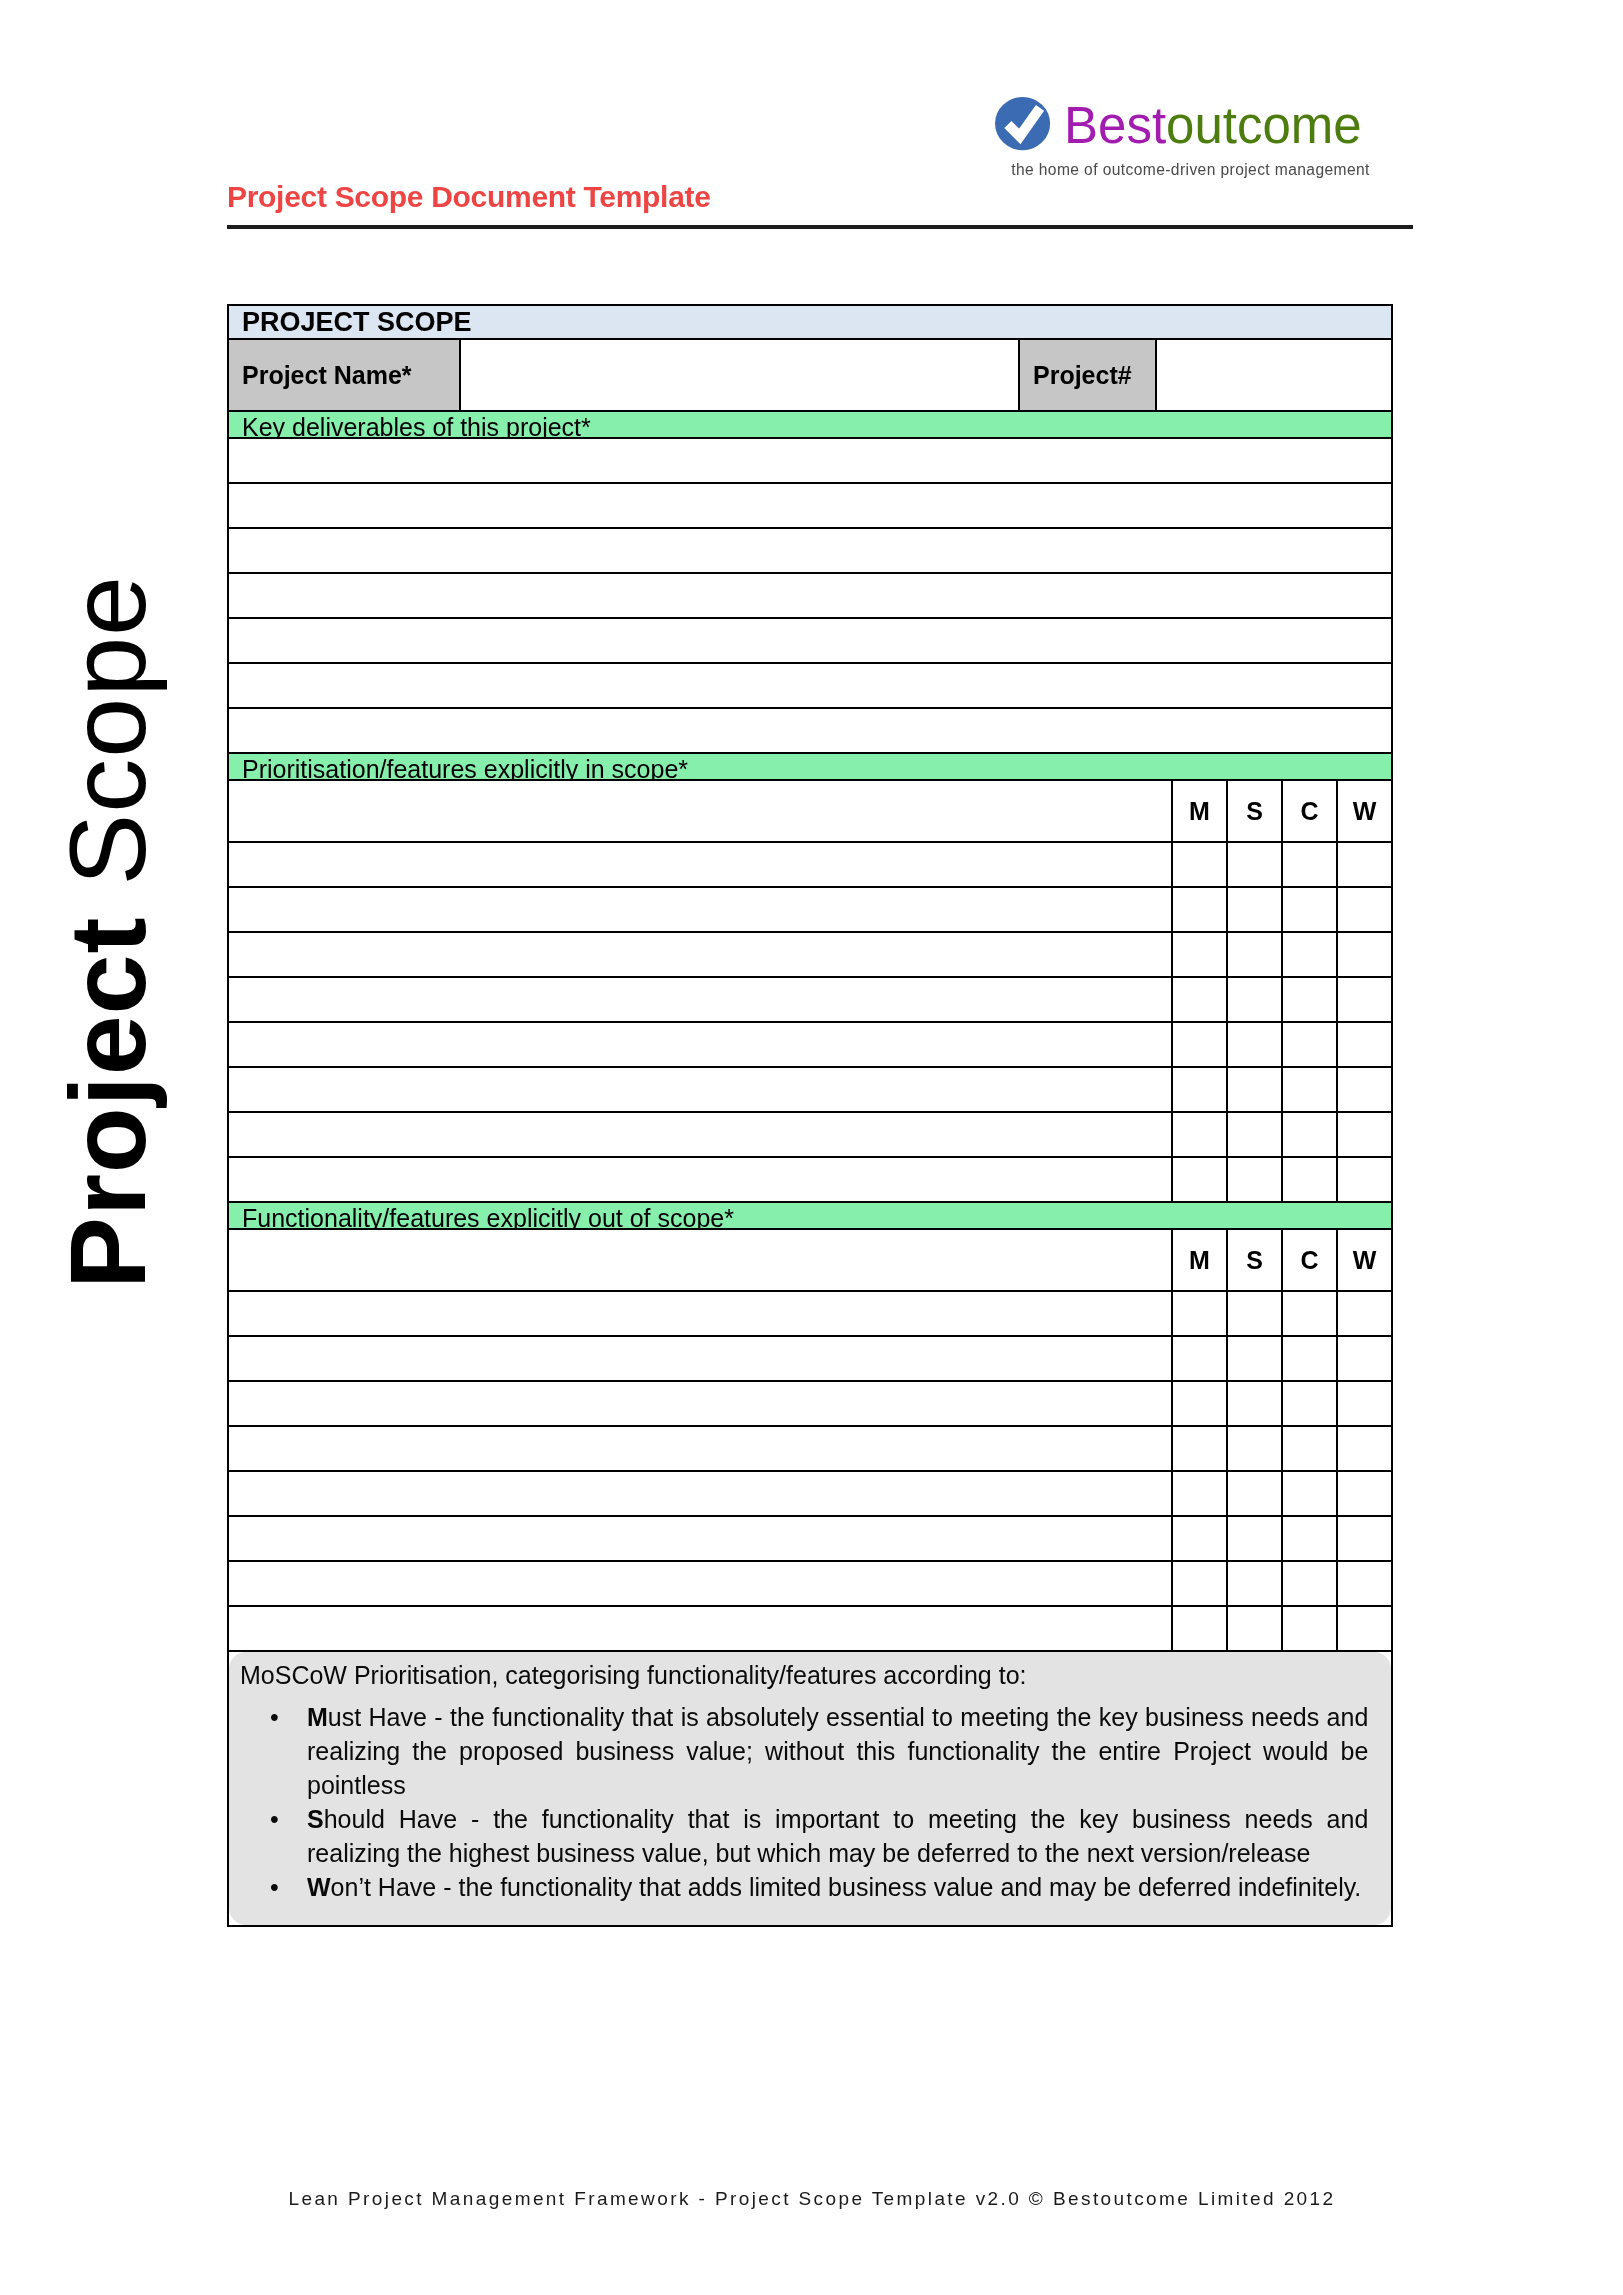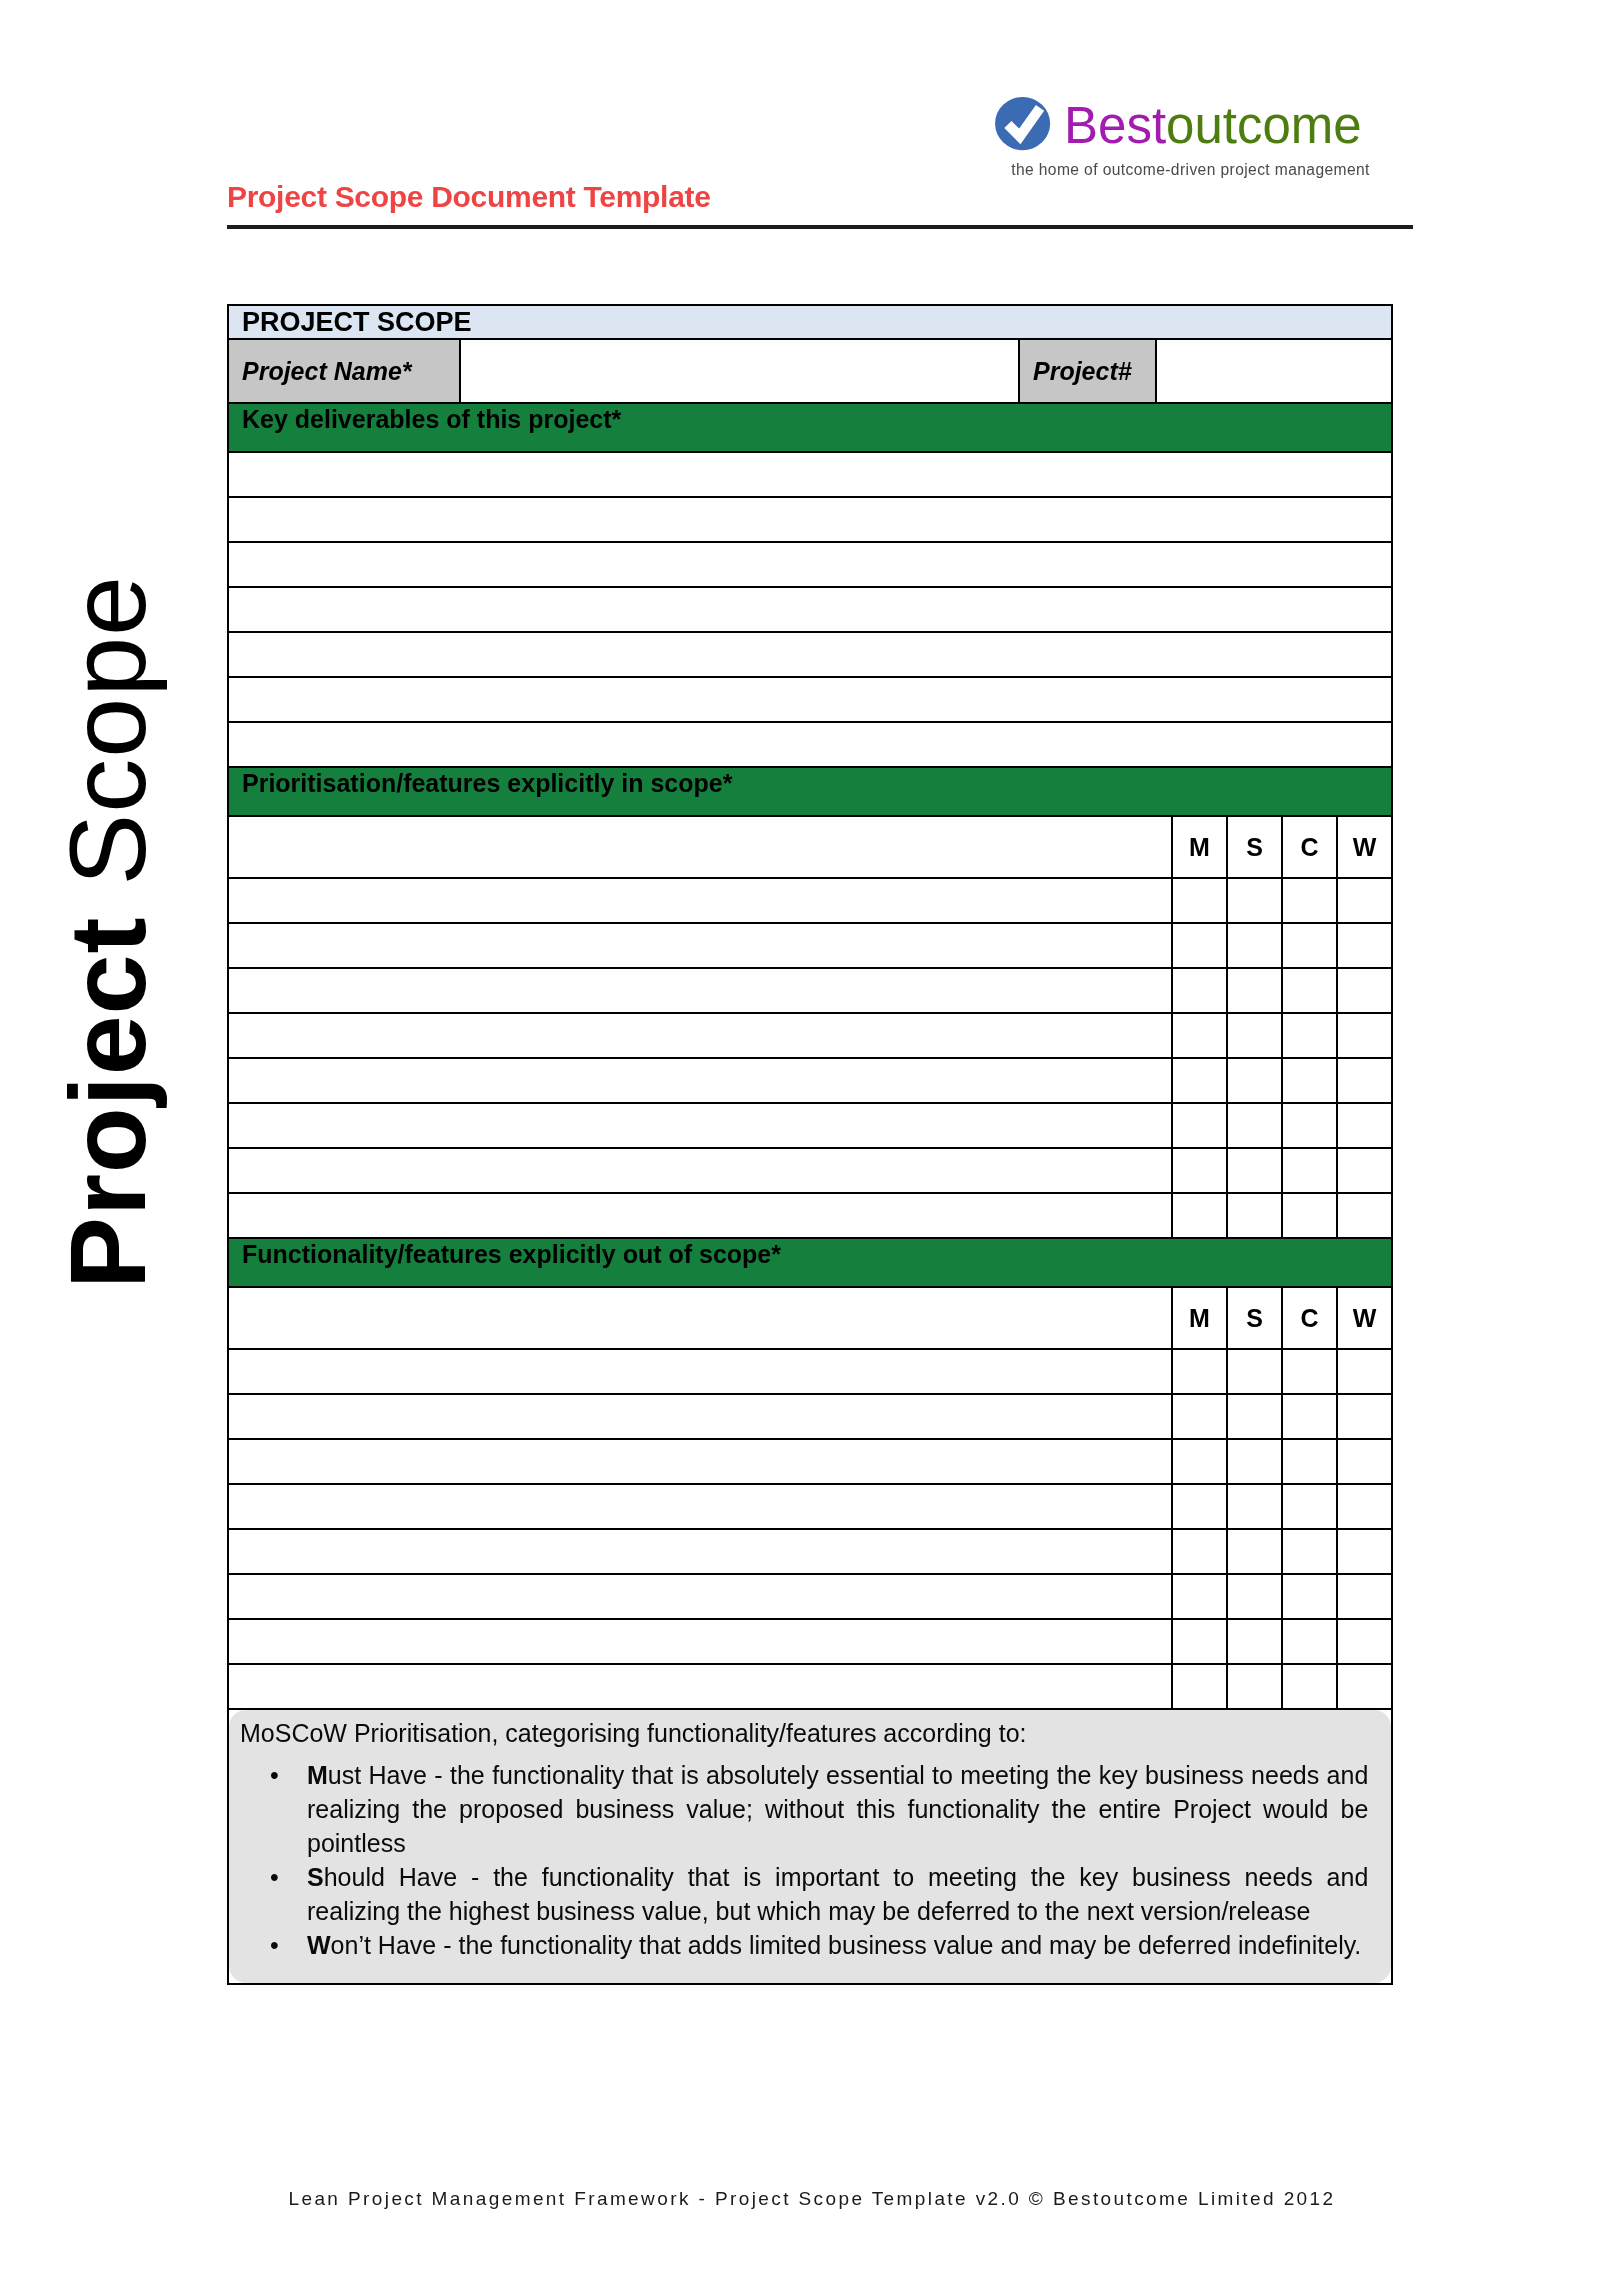--- a/index.html
+++ b/index.html
@@ -49,31 +49,31 @@
   
   .scope-table{
     position:absolute; left:227px; top:304px; width:1166px;
     border:2.8px solid #000; box-sizing:border-box; background:#fff;
   }
   .bar{
     background:#dce6f2; height:34px; line-height:33px;
     font-weight:bold; font-size:27px; padding-left:13px;
     border-bottom:2.8px solid #000; box-sizing:border-box;
   }
-  .name-row{display:flex; height:64px; border-bottom:2.8px solid #000; box-sizing:border-box;font-style:italic;}
+  .name-row{display:flex; height:72px; border-bottom:2.8px solid #000; box-sizing:border-box;}
   .name-row .cell{display:flex; align-items:center; box-sizing:border-box;}
   .cell-label{background:#c6c6c6; font-weight:bold; font-size:25px; padding-left:13px;}
   .c1{width:19.8%;}
   .c2{width:48.1%; border-left:2.8px solid #000;}
   .c3{width:11.8%; border-left:2.8px solid #000;}
   .c4{flex:1; border-left:2.8px solid #000; background:#fff;}
 
   .sec-header{
-    background:#15803d; font-weight:bold; font-size:25px;
-    height:49px; line-height:31px; padding-left:13px;
+    background:#86efac; font-weight:normal; font-size:25px;
+    height:27px; line-height:31px; padding-left:13px;
     border-bottom:2.8px solid #000; box-sizing:border-box;
     overflow:hidden;
   }
   .trow{display:flex; border-bottom:2.8px solid #000; box-sizing:border-box; background:#fff;}
   .trow.plain{height:45px;}
   .trow.tall{height:62px;}
   .trow .main{flex:1;}
   .pcol{
     width:55px; border-left:2.8px solid #000; box-sizing:border-box;
     display:flex; align-items:center; justify-content:center;

